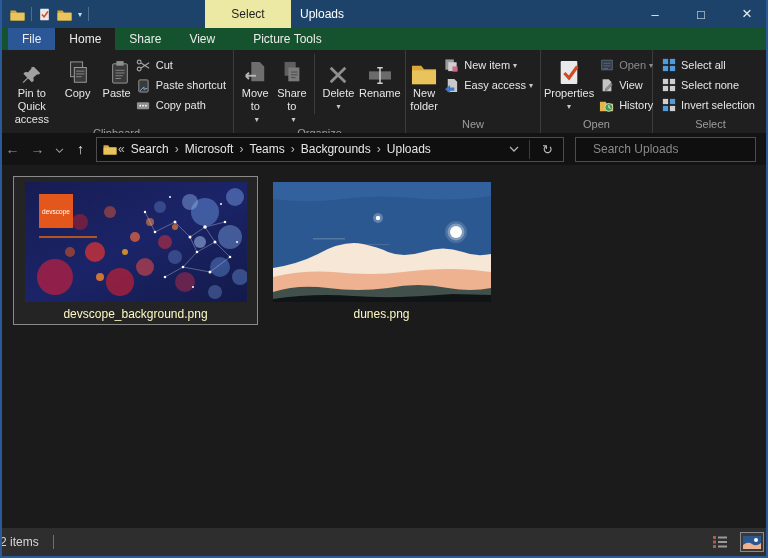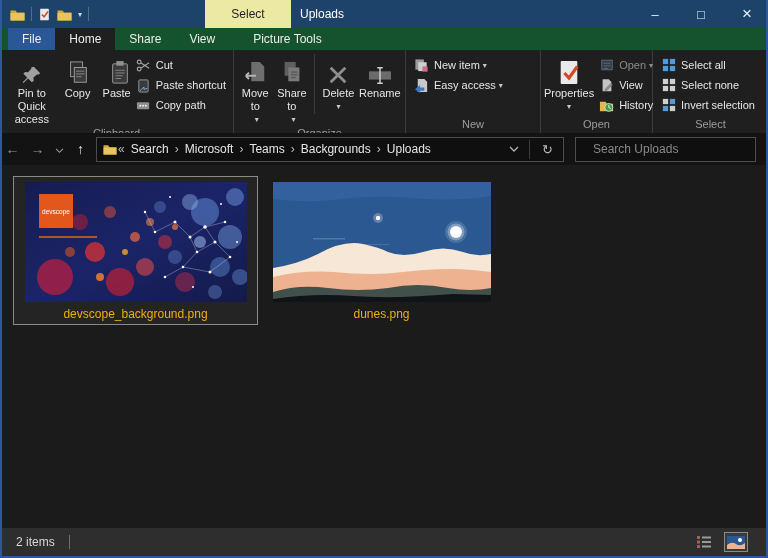--- a/index.html
+++ b/index.html
@@ -60,25 +60,25 @@
                 display:flex; align-items:center; padding:0 9px; }
   .search-box input { flex:1; background:transparent; border:none; outline:none; color:#3b82f6; font-size:12px;
                       font-family:"Liberation Sans",sans-serif; padding:0; margin-left:8px; }
   .search-box input::placeholder { color:#8a8a8a; }
 
   
   .content { position:absolute; left:-2px; top:165px; width:768px; height:363px; background:#1b1b1b; }
   .file-item { position:absolute; display:flex; flex-direction:column; align-items:center; border:1px solid transparent; }
   .file-item.selected { border-color:#8a8a8a; background:rgba(255,255,255,0.045); }
   .thumb { margin-top:5px; display:block; }
-  .file-name { margin-top:5px; color:#eab308; font-size:12px; }
+  .file-name { margin-top:5px; color:#fef9c3; font-size:12px; }
 
   
   .statusbar { position:absolute; left:-2px; bottom:0; width:768px; height:28px; background:#2e2e2e;
-               display:flex; align-items:center; padding:0 16px; color:#d8d8d8; font-size:12px; }
+               display:flex; align-items:center; padding:0 0; color:#d8d8d8; font-size:12px; }
   .status-sep { width:1px; height:14px; background:#6f6f6f; margin-left:14px; }
   .view-btns { margin-left:auto; display:flex; align-items:center; gap:8px; padding-right:4px; }
   .view-btn { width:24px; height:20px; display:flex; align-items:center; justify-content:center; }
   .view-btn.active { border:1px solid #8a8a8a; background:#3a3a3a; }
 </style>
 </head>
 <body>
 
 <div class="window">
 
@@ -228,20 +228,29 @@
               </svg>
           </span>
           <span class="lbl">Rename</span>
         </div>
       </div>
       <div class="group-label">Organize</div>
     </div>
 
     <div class="group" style="width:135px;">
       <div class="group-items">
+        <div class="btn-large" style="width:46px;">
+          <span class="ic">
+            <svg width="28" height="25" viewBox="0 0 30 27">
+                <path d="M2 5h10l3 4h13v16H2z" fill="#d8a938"></path>
+                <path d="M2 10h26v15H2z" fill="#e9c35c"></path>
+              </svg>
+          </span>
+          <span class="lbl">New folder</span>
+        </div>
         <div class="small-col">
           <div class="btn-small">
             <span class="ic">
               <svg width="15" height="15" viewBox="0 0 16 16">
                   <rect x="1.5" y="1.5" width="9" height="11" fill="#9a9a9a"></rect>
                   <rect x="4.5" y="4.5" width="9" height="9.5" fill="#cfcfcf"></rect>
                   <rect x="9" y="9" width="5.5" height="5.5" fill="#cf6a8a"></rect>
                 </svg>
             </span>
             <span>New item</span>

